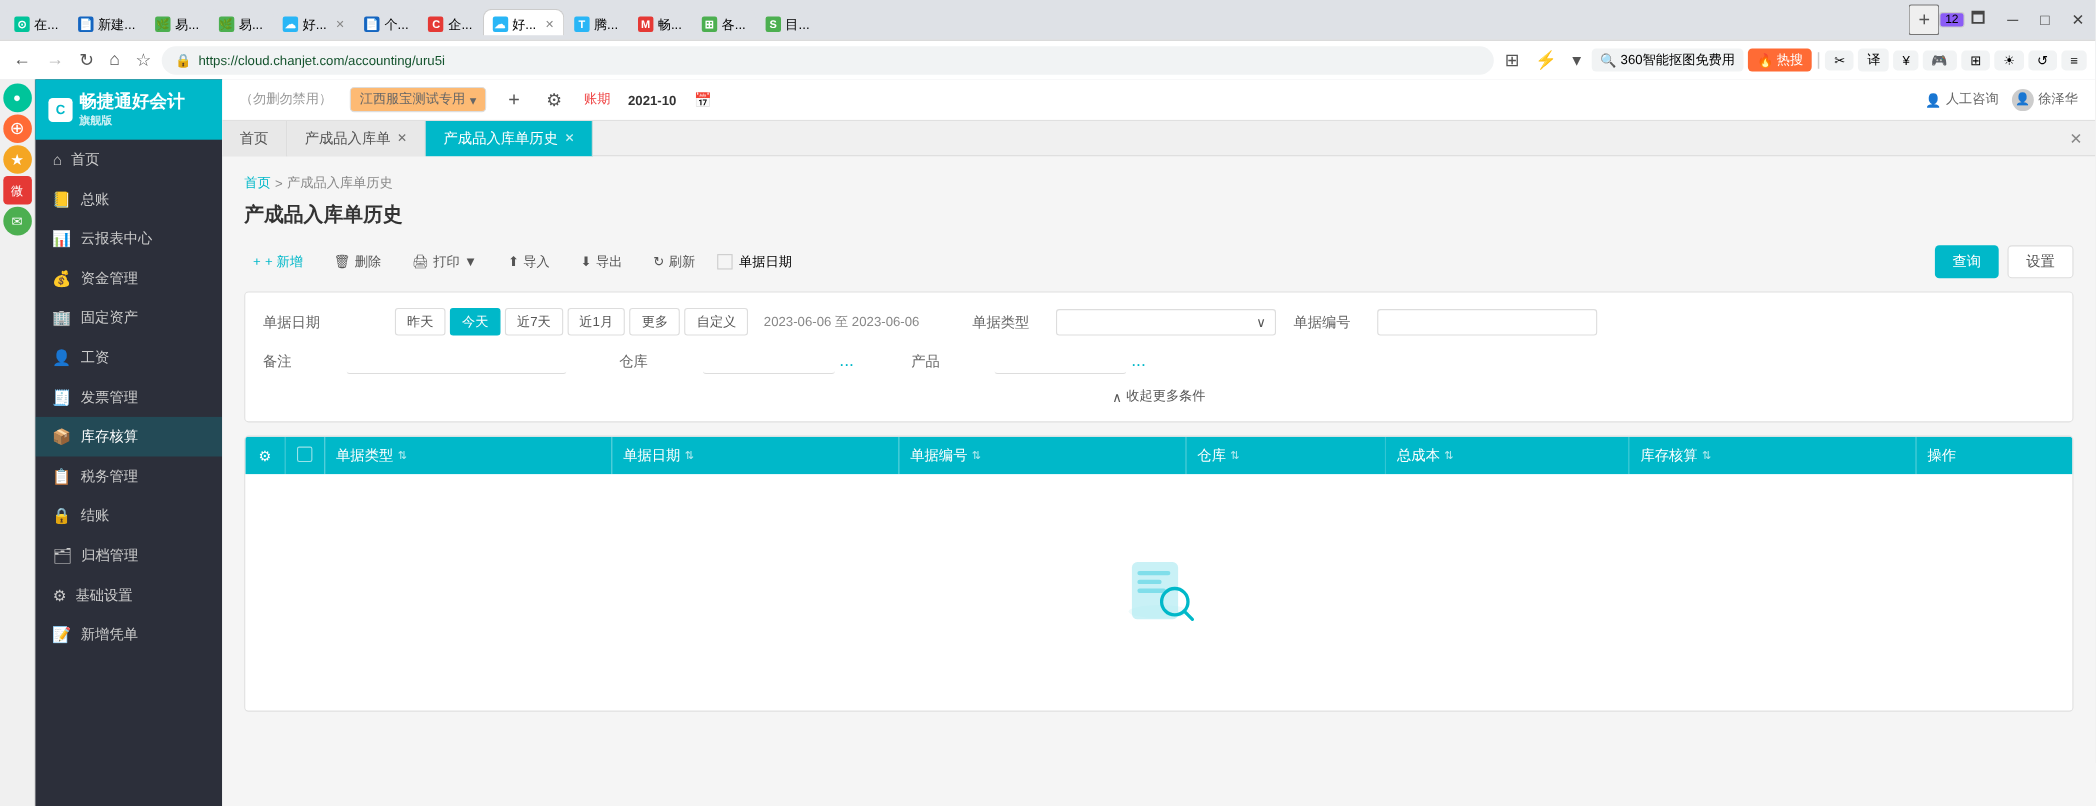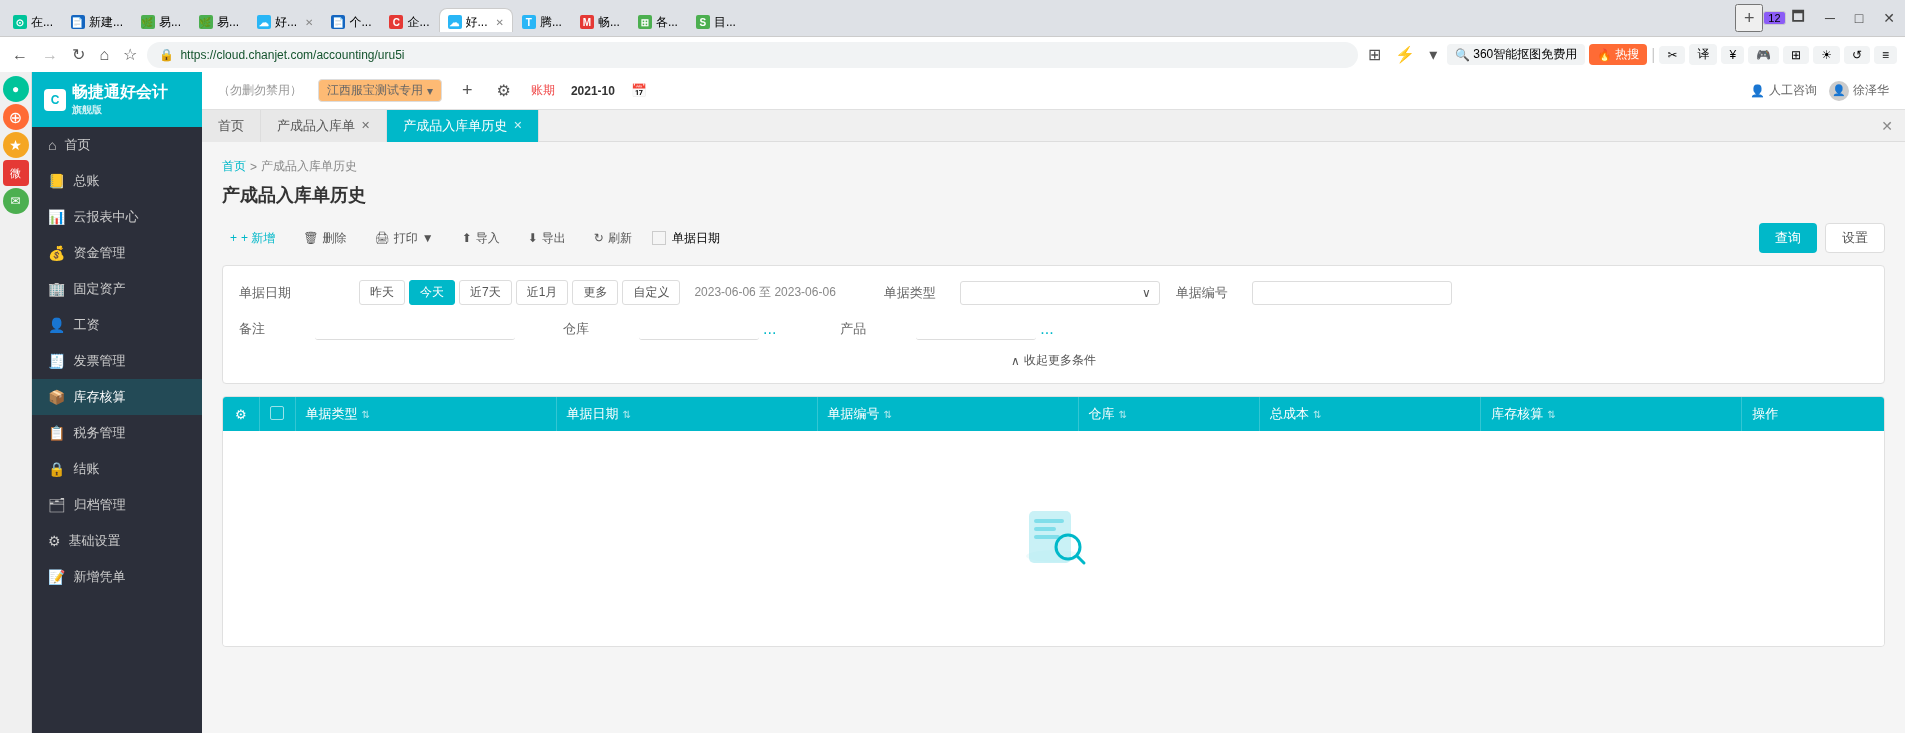--- a/index.html
+++ b/index.html
@@ -401,21 +401,21 @@
           </div>
 
           <div class="filter-row">
             <span class="filter-label">备注</span>
             <input class="filter-input" type="text" style="border-top: none; border-right: none; border-left: none; border-image: initial; border-bottom: 1px solid rgb(221, 221, 221); outline: none;">
             <span class="filter-label" style="margin-left:32px;">仓库</span>
             <div style="display:flex;align-items:center;">
               <input class="filter-input" type="text" style="border-top: none; border-right: none; border-left: none; border-image: initial; border-bottom: 1px solid rgb(221, 221, 221); outline: none; width: 120px;">
               <span class="ellipsis-btn">...</span>
             </div>
-            <span class="filter-label" style="margin-left:48px;">产品</span>
+            <span class="filter-label" style="margin-left:36px;">产品</span>
             <div style="display:flex;align-items:center;">
               <input class="filter-input" type="text" style="border-top: none; border-right: none; border-left: none; border-image: initial; border-bottom: 1px solid rgb(221, 221, 221); outline: none; width: 120px;">
               <span class="ellipsis-btn">...</span>
             </div>
           </div>
 
 
           <div class="collapse-btn">
             <span>∧</span>
             <span>收起更多条件</span>

